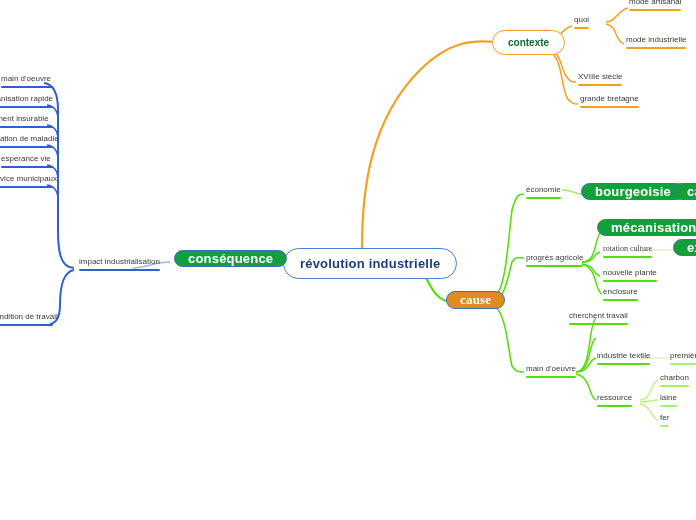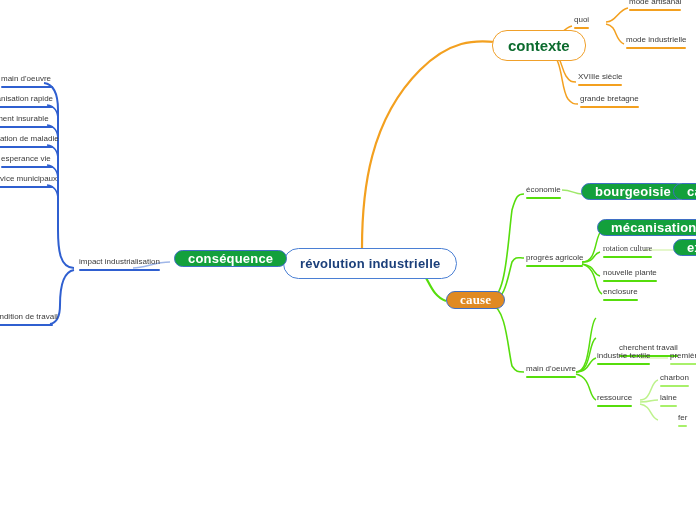--- a/index.html
+++ b/index.html
@@ -40,21 +40,21 @@
   }
   .pill.green{background:#13a03c;}
   .pill.orange{background:#e08a22;font-family:Liberation Serif, serif;}
 
   
   .pill-outline{
     border:1.8px solid #f0a02a;
     border-radius:15px;
     background:#ffffff;
     color:#0c6b2e;
-    font-size:15px;
+    font-size:10px;
     font-weight:bold;
     padding:6px 15px;
   }
 
   
   .leaf{
     font-size:8px;
     color:#3a3a3a;
     padding:0 3px 3px 3px;
     line-height:11px;
@@ -235,21 +235,21 @@
   <div class="node leaf green" style="left:600px;top:286px;">
     <span>enclosure</span>
     <span class="bar"></span>
   </div>
 
   <div class="node leaf green" style="left:523px;top:363px;">
     <span>main d'oeuvre</span>
     <span class="bar"></span>
   </div>
 
-  <div class="node leaf green" style="left:616px;top:310px;margin-top:32px;">
+  <div class="node leaf green" style="left:566px;top:310px;">
     <span>cherchent travail</span>
     <span class="bar"></span>
   </div>
 
 
   <div class="node leaf green" style="left:594px;top:350px;">
     <span>industrie textile</span>
     <span class="bar"></span>
   </div>
 
@@ -266,18 +266,18 @@
   <div class="node leaf greenpale" style="left:657px;top:372px;">
     <span>charbon</span>
     <span class="bar"></span>
   </div>
 
   <div class="node leaf greenpale" style="left:657px;top:392px;">
     <span>laine</span>
     <span class="bar"></span>
   </div>
 
-  <div class="node leaf greenpale" style="left:657px;top:412px;margin-left:18px;">
+  <div class="node leaf greenpale" style="left:657px;top:412px;">
     <span>fer</span>
     <span class="bar"></span>
   </div>
 
 </div>
 
 </body></html>

